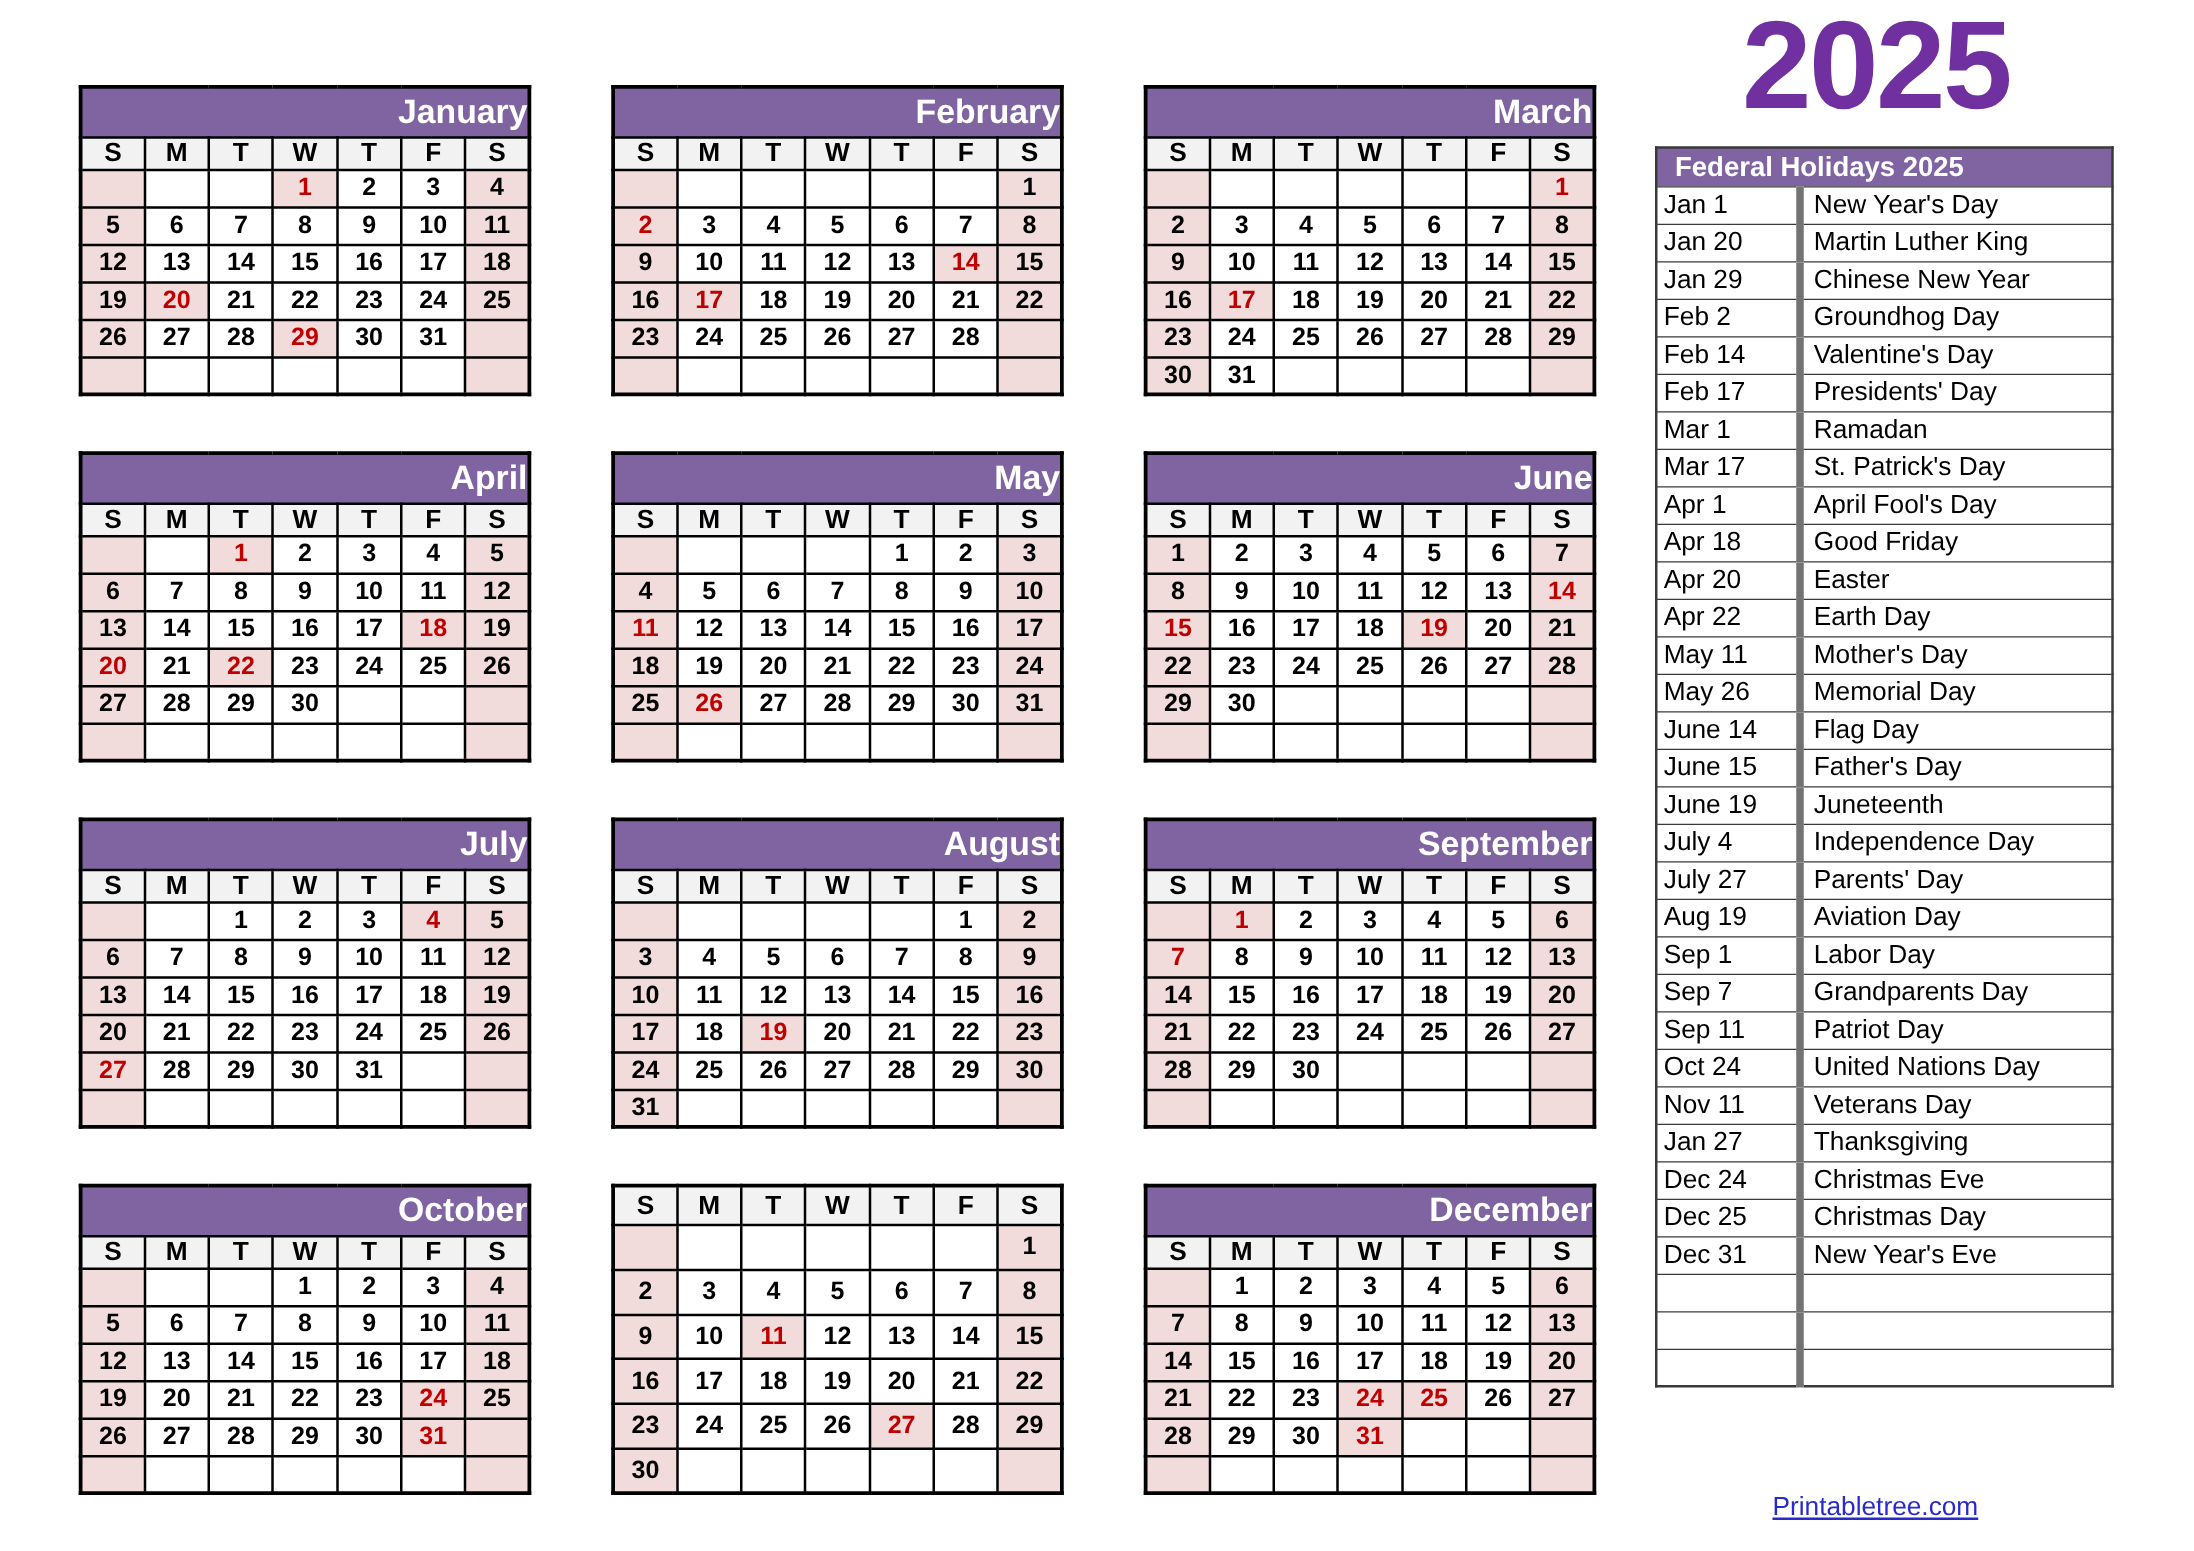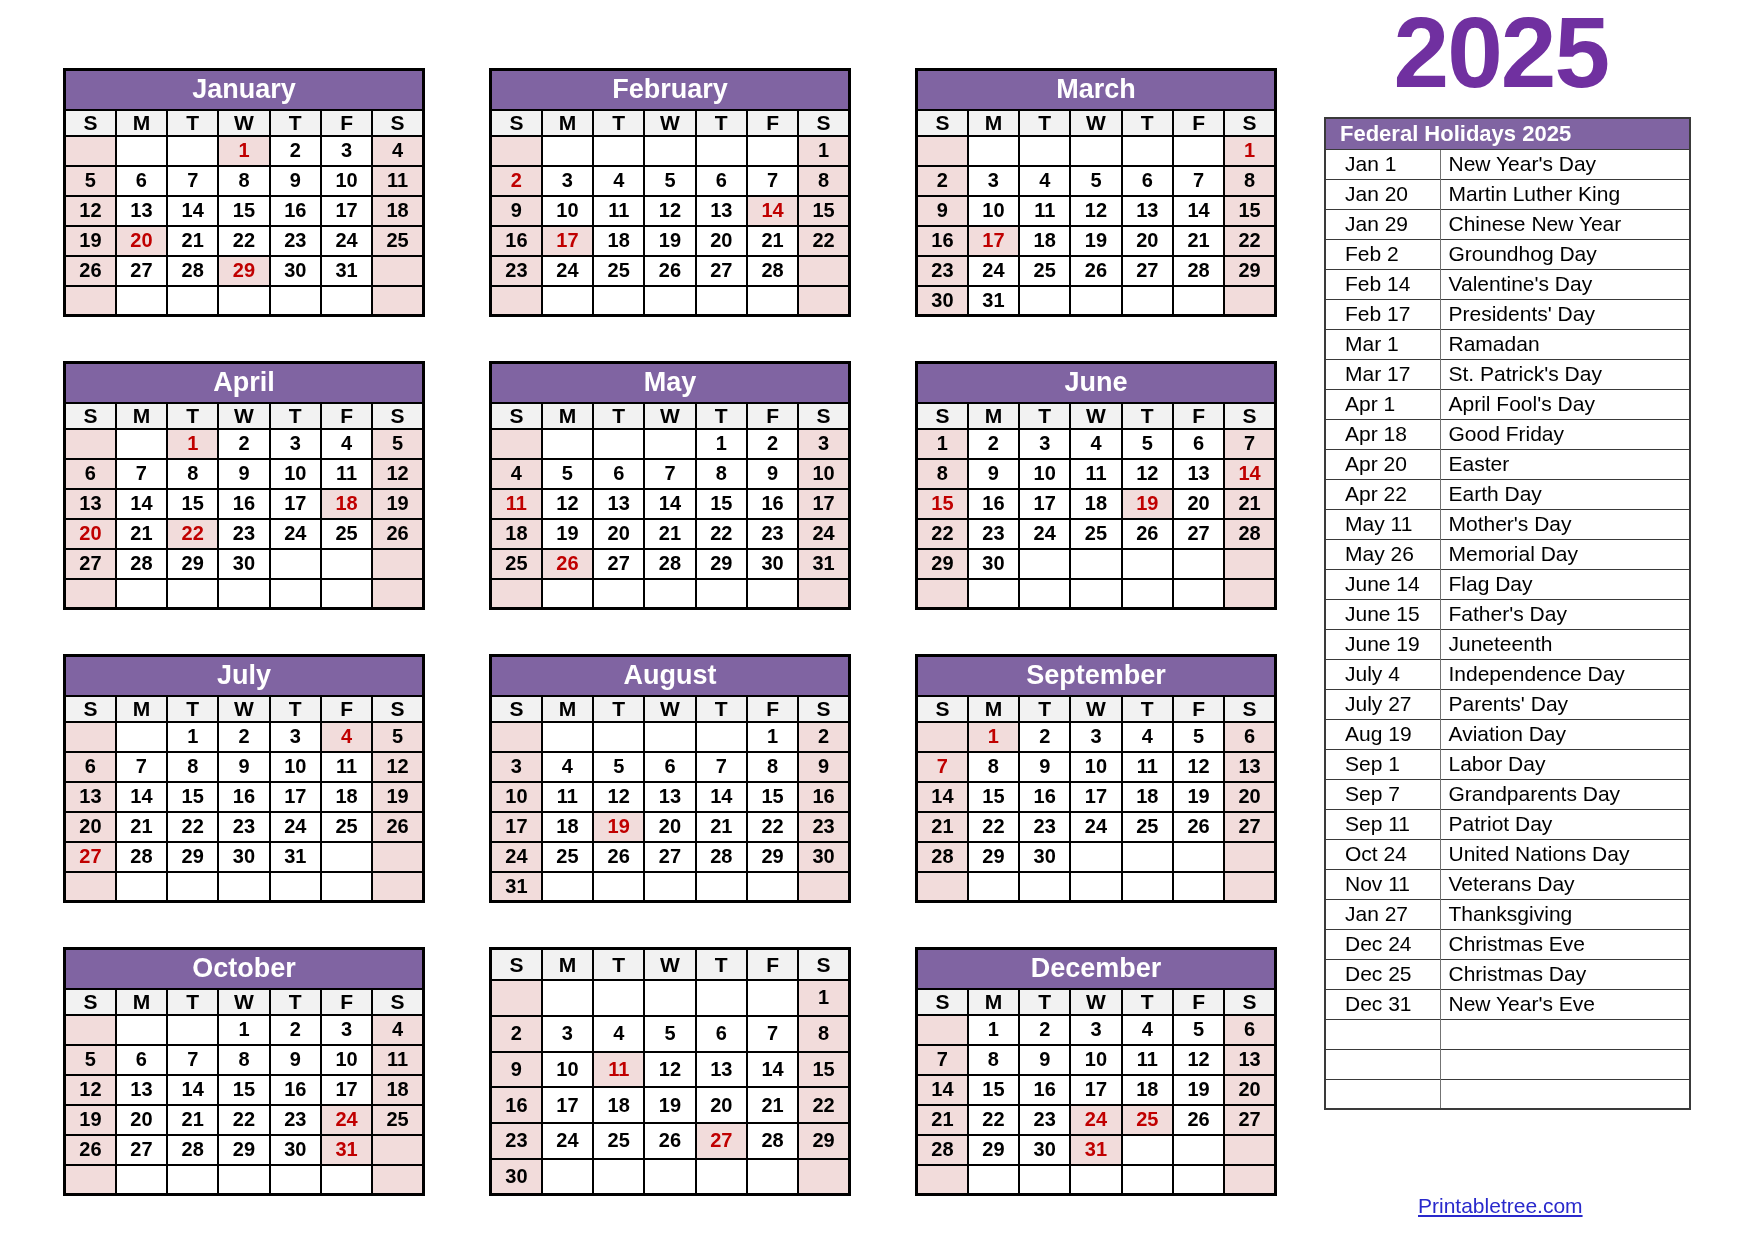--- a/index.html
+++ b/index.html
@@ -27,21 +27,21 @@
     display:grid;grid-template-columns:repeat(3,362px);
     column-gap:64px;row-gap:44px;
   }
   table.month{
     border-collapse:collapse;width:362px;table-layout:fixed;
     border:3px solid #000;
   }
   table.month th,table.month td{border:2px solid #000;padding:0;}
   table.month .mname{
     background:var(--purple);color:#fff;height:40px;
-    font-size:27px;font-weight:bold;text-align:center;
+    font-size:27px;font-weight:bold;text-align:right;
   }
   table.month .dow{
     background:var(--dayhdr);height:26px;
     font-size:21px;font-weight:bold;text-align:center;color:#000;
   }
   table.month .day{
     height:30px;font-size:20px;font-weight:bold;
     text-align:center;color:#000;background:#fff;
   }
   table.month .day.wkend{background:var(--pink);}
@@ -52,22 +52,22 @@
     border:2px solid var(--holborder);
   }
   table.hol th.hol-title{
     background:var(--purple);color:#fff;text-align:left;
     font-size:22px;font-weight:bold;height:31px;padding:0 0 0 14px;margin-left:37px;
   }
   table.hol td{
     border-top:1px solid var(--holborder);
     height:30px;font-size:21px;color:#000;vertical-align:middle;
   }
-  table.hol td.hdate{width:115px;padding-left:19px;}
-  table.hol td.hname{border-left:1px solid #737373;padding-left:8px;}
+  table.hol td.hdate{width:115px;padding-left:5px;}
+  table.hol td.hname{border-left:6px solid #737373;padding-left:8px;}
   .site-link{
     position:absolute;left:1418px;top:1174px;
     font-size:21px;color:var(--link);text-decoration:underline;cursor:pointer;margin-top:20px;
   }
 </style>
 </head>
 <body>
 
 <div class="year-title">2025</div>
 

